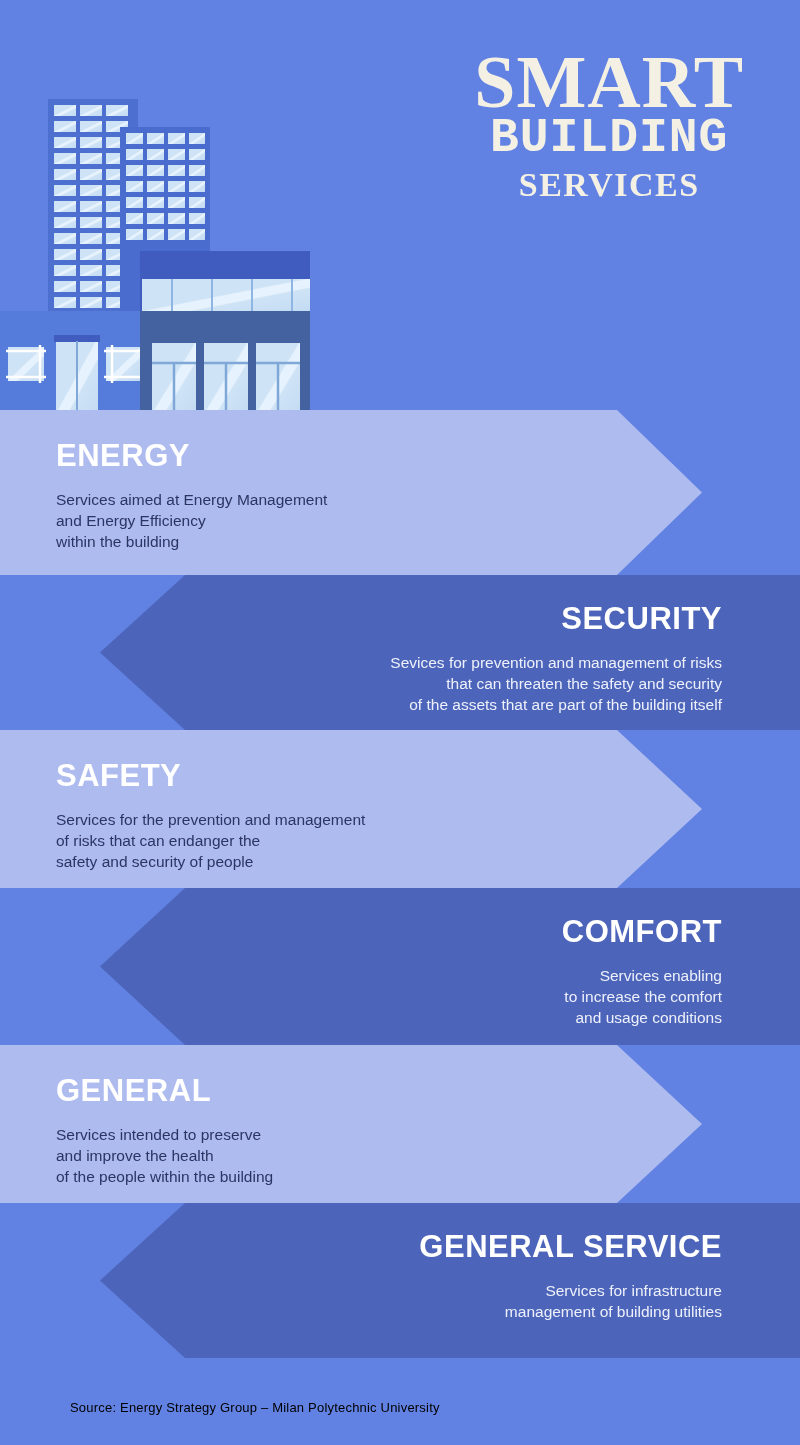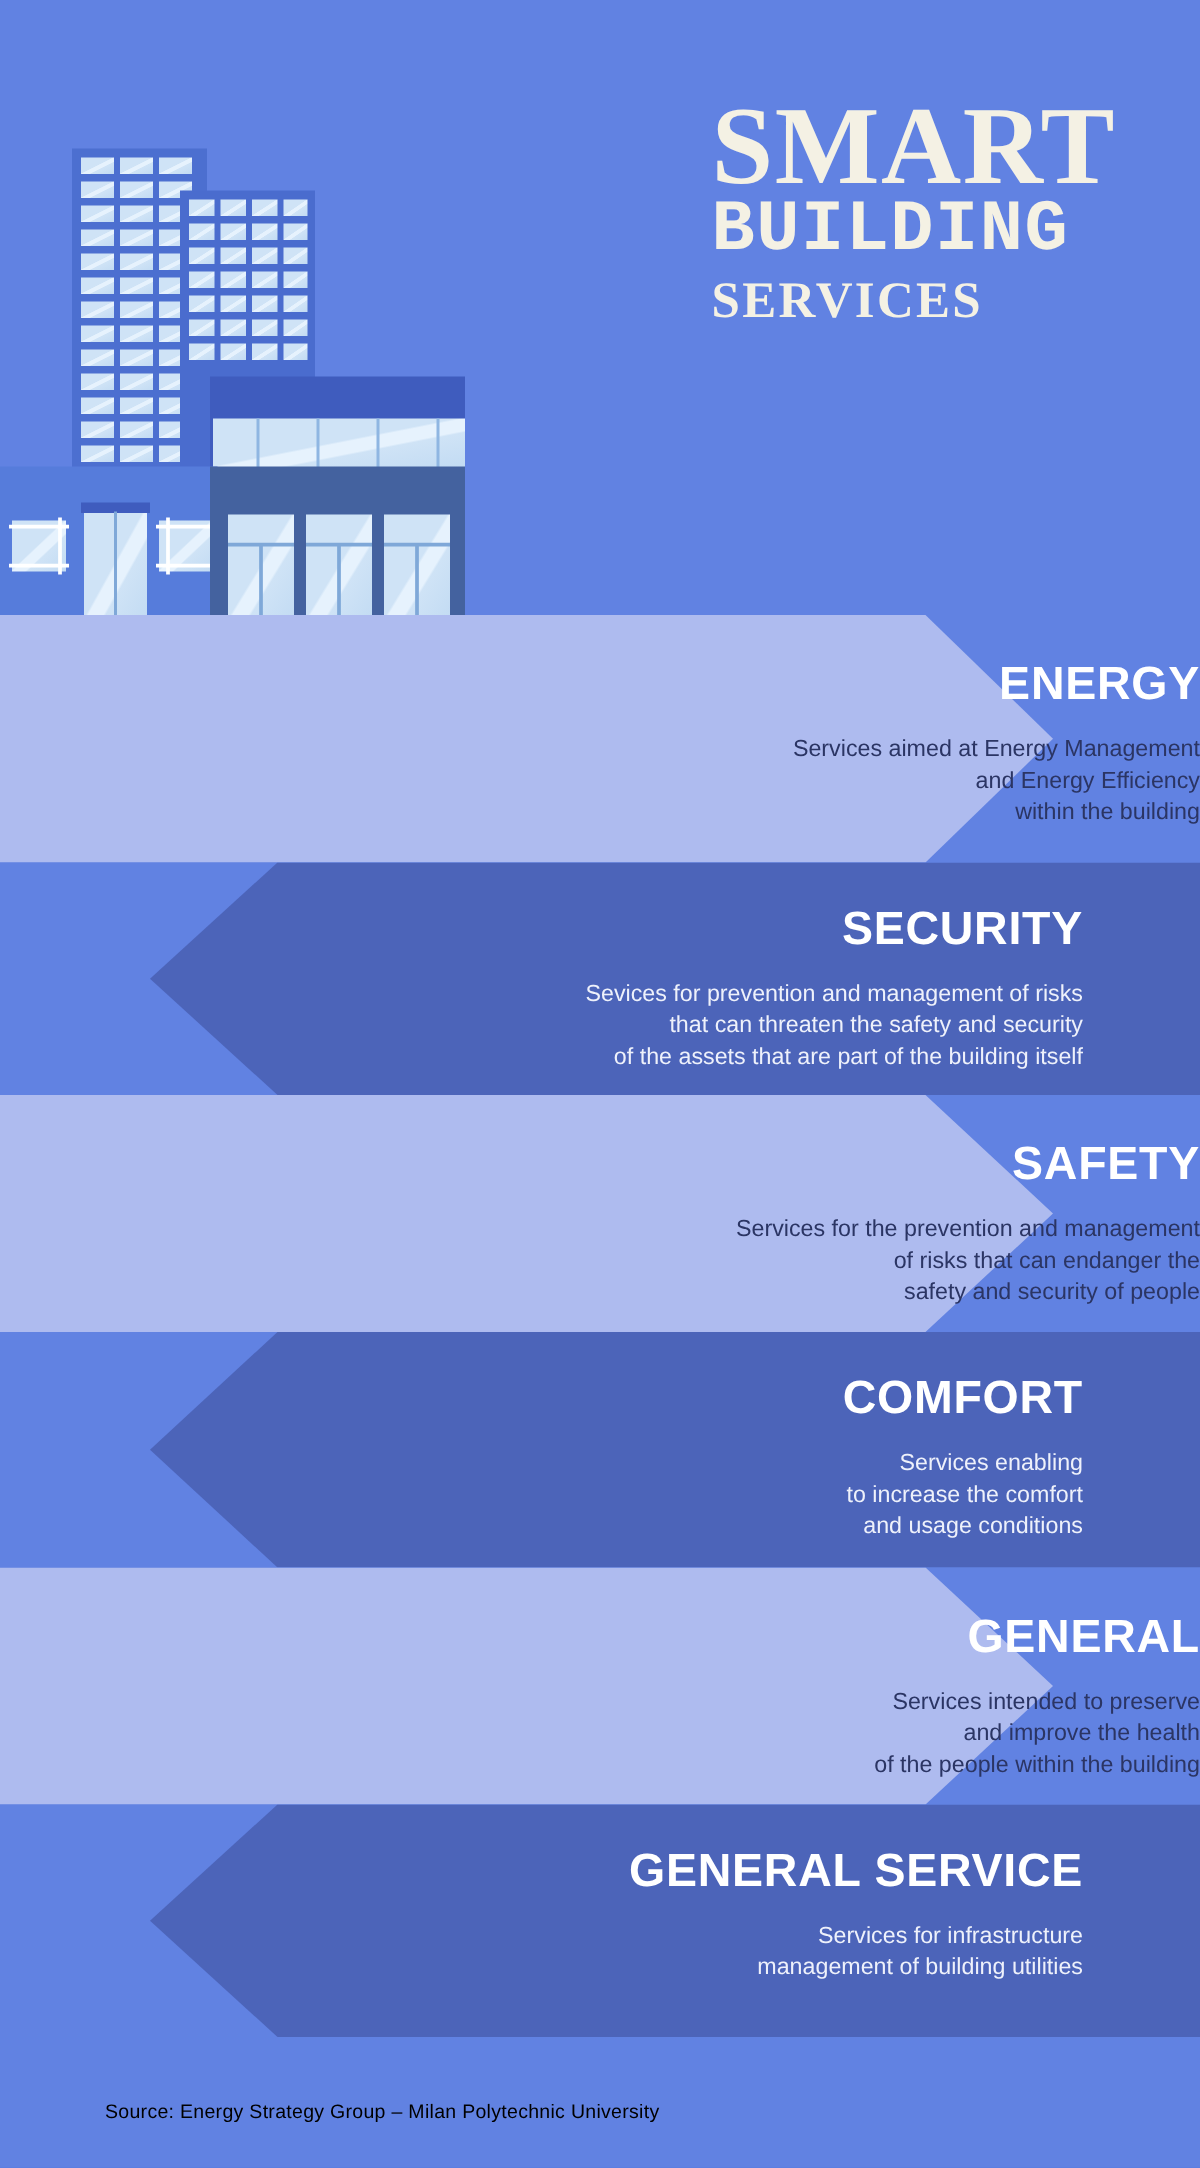--- a/index.html
+++ b/index.html
@@ -24,22 +24,22 @@
     left: 0;
     top: 85px;
     width: 310px;
     height: 330px;
   }
 
   
   .title-block {
     position: absolute;
     right: 56px;
-    top: 64px;
-    text-align: left;
+    top: 48px;
+    text-align: center;
     z-index: 5;
   }
   .title-line1, .title-line2 {
     font-family: "Liberation Serif", serif;
     font-weight: bold;
     color: #f4f1e4;
     letter-spacing: 1px;
     line-height: 0.92;
     display: block;
   }
@@ -84,22 +84,22 @@
     font-size: 15.5px;
     line-height: 1.38;
     margin: 0;
     white-space: pre-line;
   }
 
   
   .band.light .band-title { color: #ffffff; }
   .band.light .band-desc  { color: #2b3564; }
   .band.light .content {
-    padding-left: 29px;
-    text-align: right;
+    padding-left: 56px;
+    text-align: left;
   }
   .band.light .band-title { padding-top: 30px; }
   .band.light .band-desc  { padding-top: 16px; }
 
   
   .band.dark .band-title { color: #ffffff; }
   .band.dark .band-desc  { color: #eef1fb; }
   .band.dark .content {
     padding-right: 78px;
     text-align: right;

